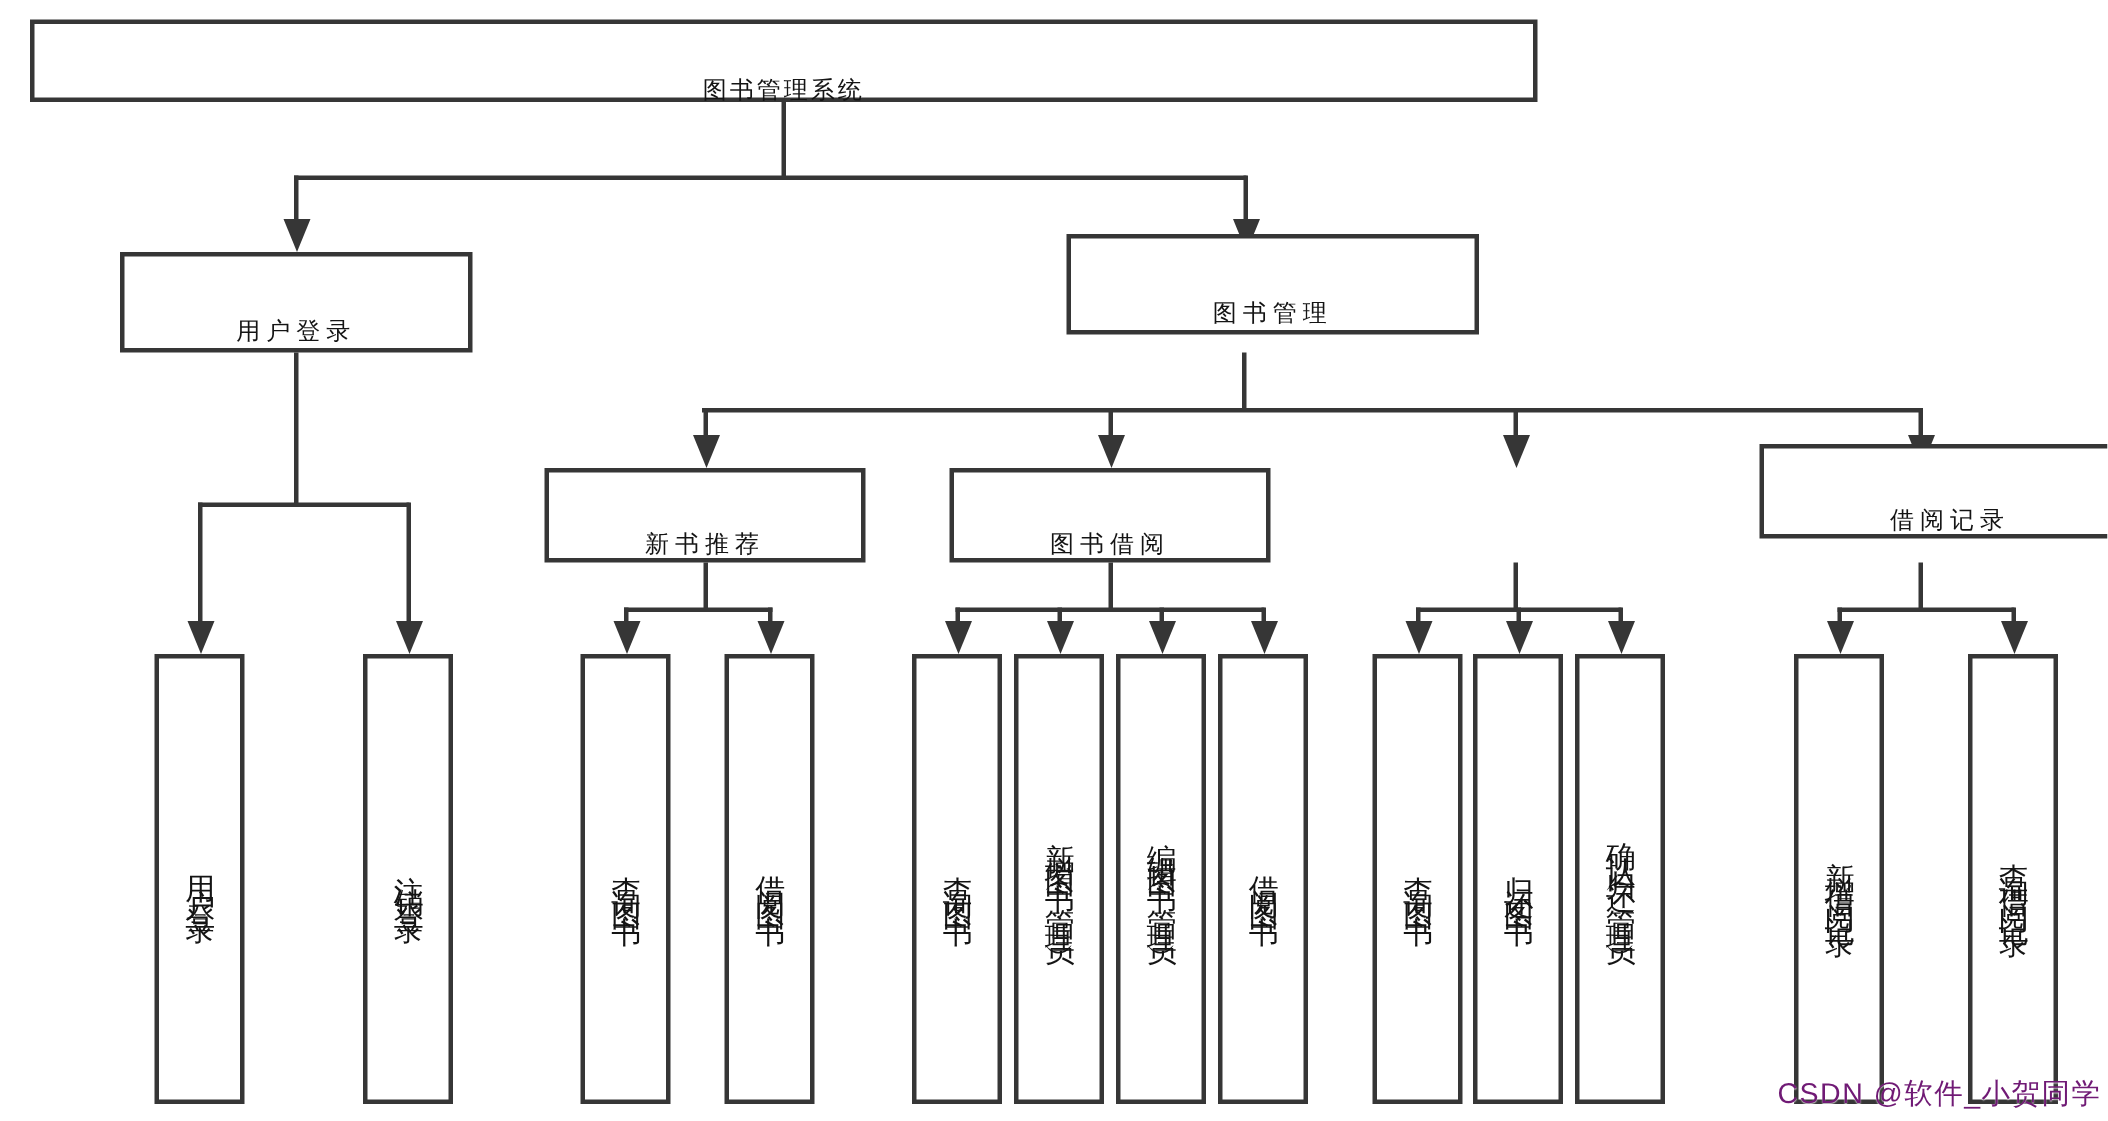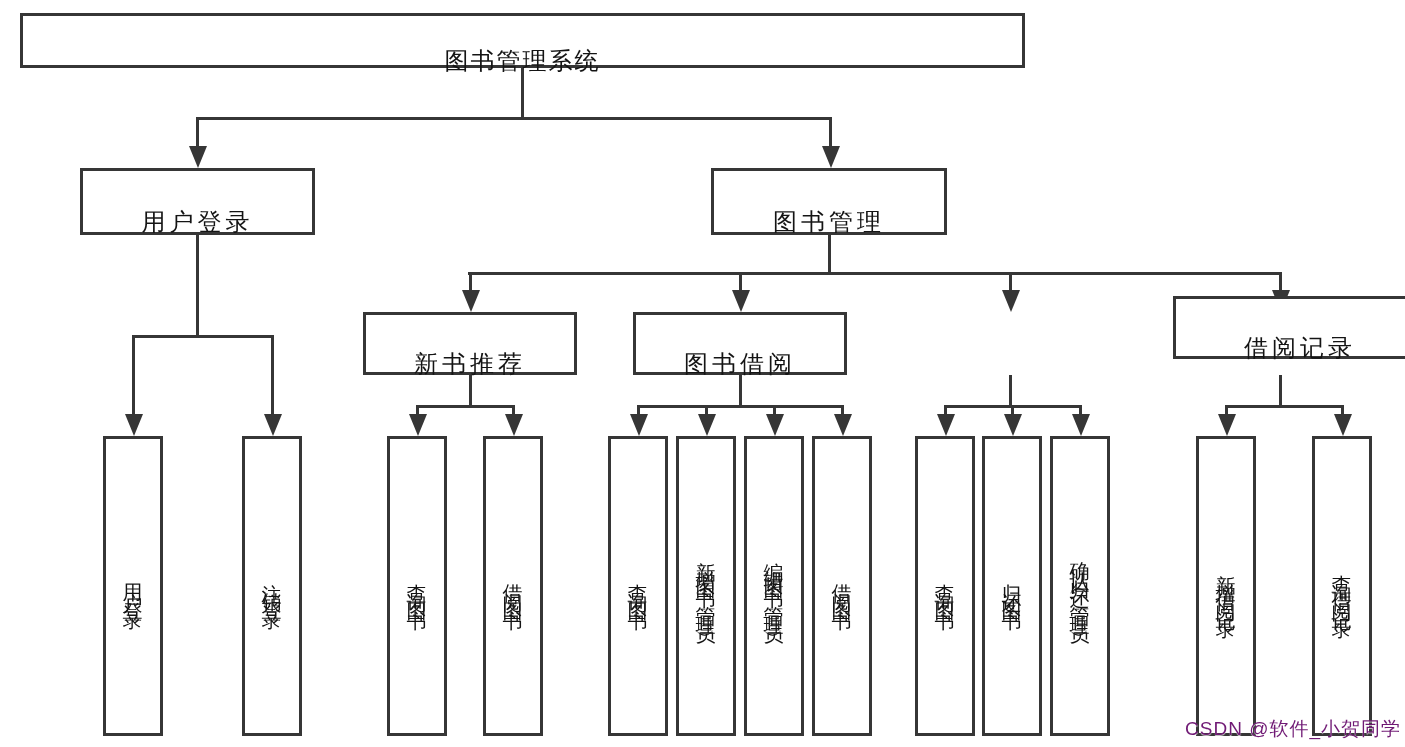--- a/index.html
+++ b/index.html
@@ -12,21 +12,21 @@
   }
   .box{
     position:absolute;
     background:#ffffff;
     border:3px solid #363636;
     box-sizing:border-box;
     display:flex;align-items:center;justify-content:center;
     color:#141414;
   }
   .hlabel{
-    font-size:24px;
+    font-size:16px;
     letter-spacing:4px;
     white-space:nowrap;
     color:#141414;
     margin-top:40px;
   }
   .root-label{letter-spacing:2px;}
   .vtext{
     writing-mode:vertical-rl;
     text-orientation:mixed;
     font-size:20px;
@@ -69,21 +69,21 @@
   </div>
 
   <div class="vline" style="left:521px;top:68px;height:52px"></div>
   <div class="hline" style="left:196px;top:117px;width:635px"></div>
   <div class="arrow" style="left:196px;top:117px;height:29px"></div>
   <div class="arrow" style="left:829px;top:117px;height:29px"></div>
 
   <div class="box" style="left:80px;top:168px;width:235px;height:67px">
     <span class="hlabel">用户登录</span>
   </div>
-  <div class="box" style="left:711px;top:168px;width:236px;height:67px">
+  <div class="box" style="left:711px;top:156px;width:275px;height:67px">
     <span class="hlabel">图书管理</span>
   </div>
 
   <div class="vline" style="left:196px;top:235px;height:102px"></div>
   <div class="hline" style="left:132px;top:335px;width:141px"></div>
   <div class="arrow" style="left:132px;top:335px;height:79px"></div>
   <div class="arrow" style="left:271px;top:335px;height:79px"></div>
 
   <div class="vline" style="left:828px;top:235px;height:39px"></div>
   <div class="hline" style="left:468px;top:272px;width:813px"></div>

